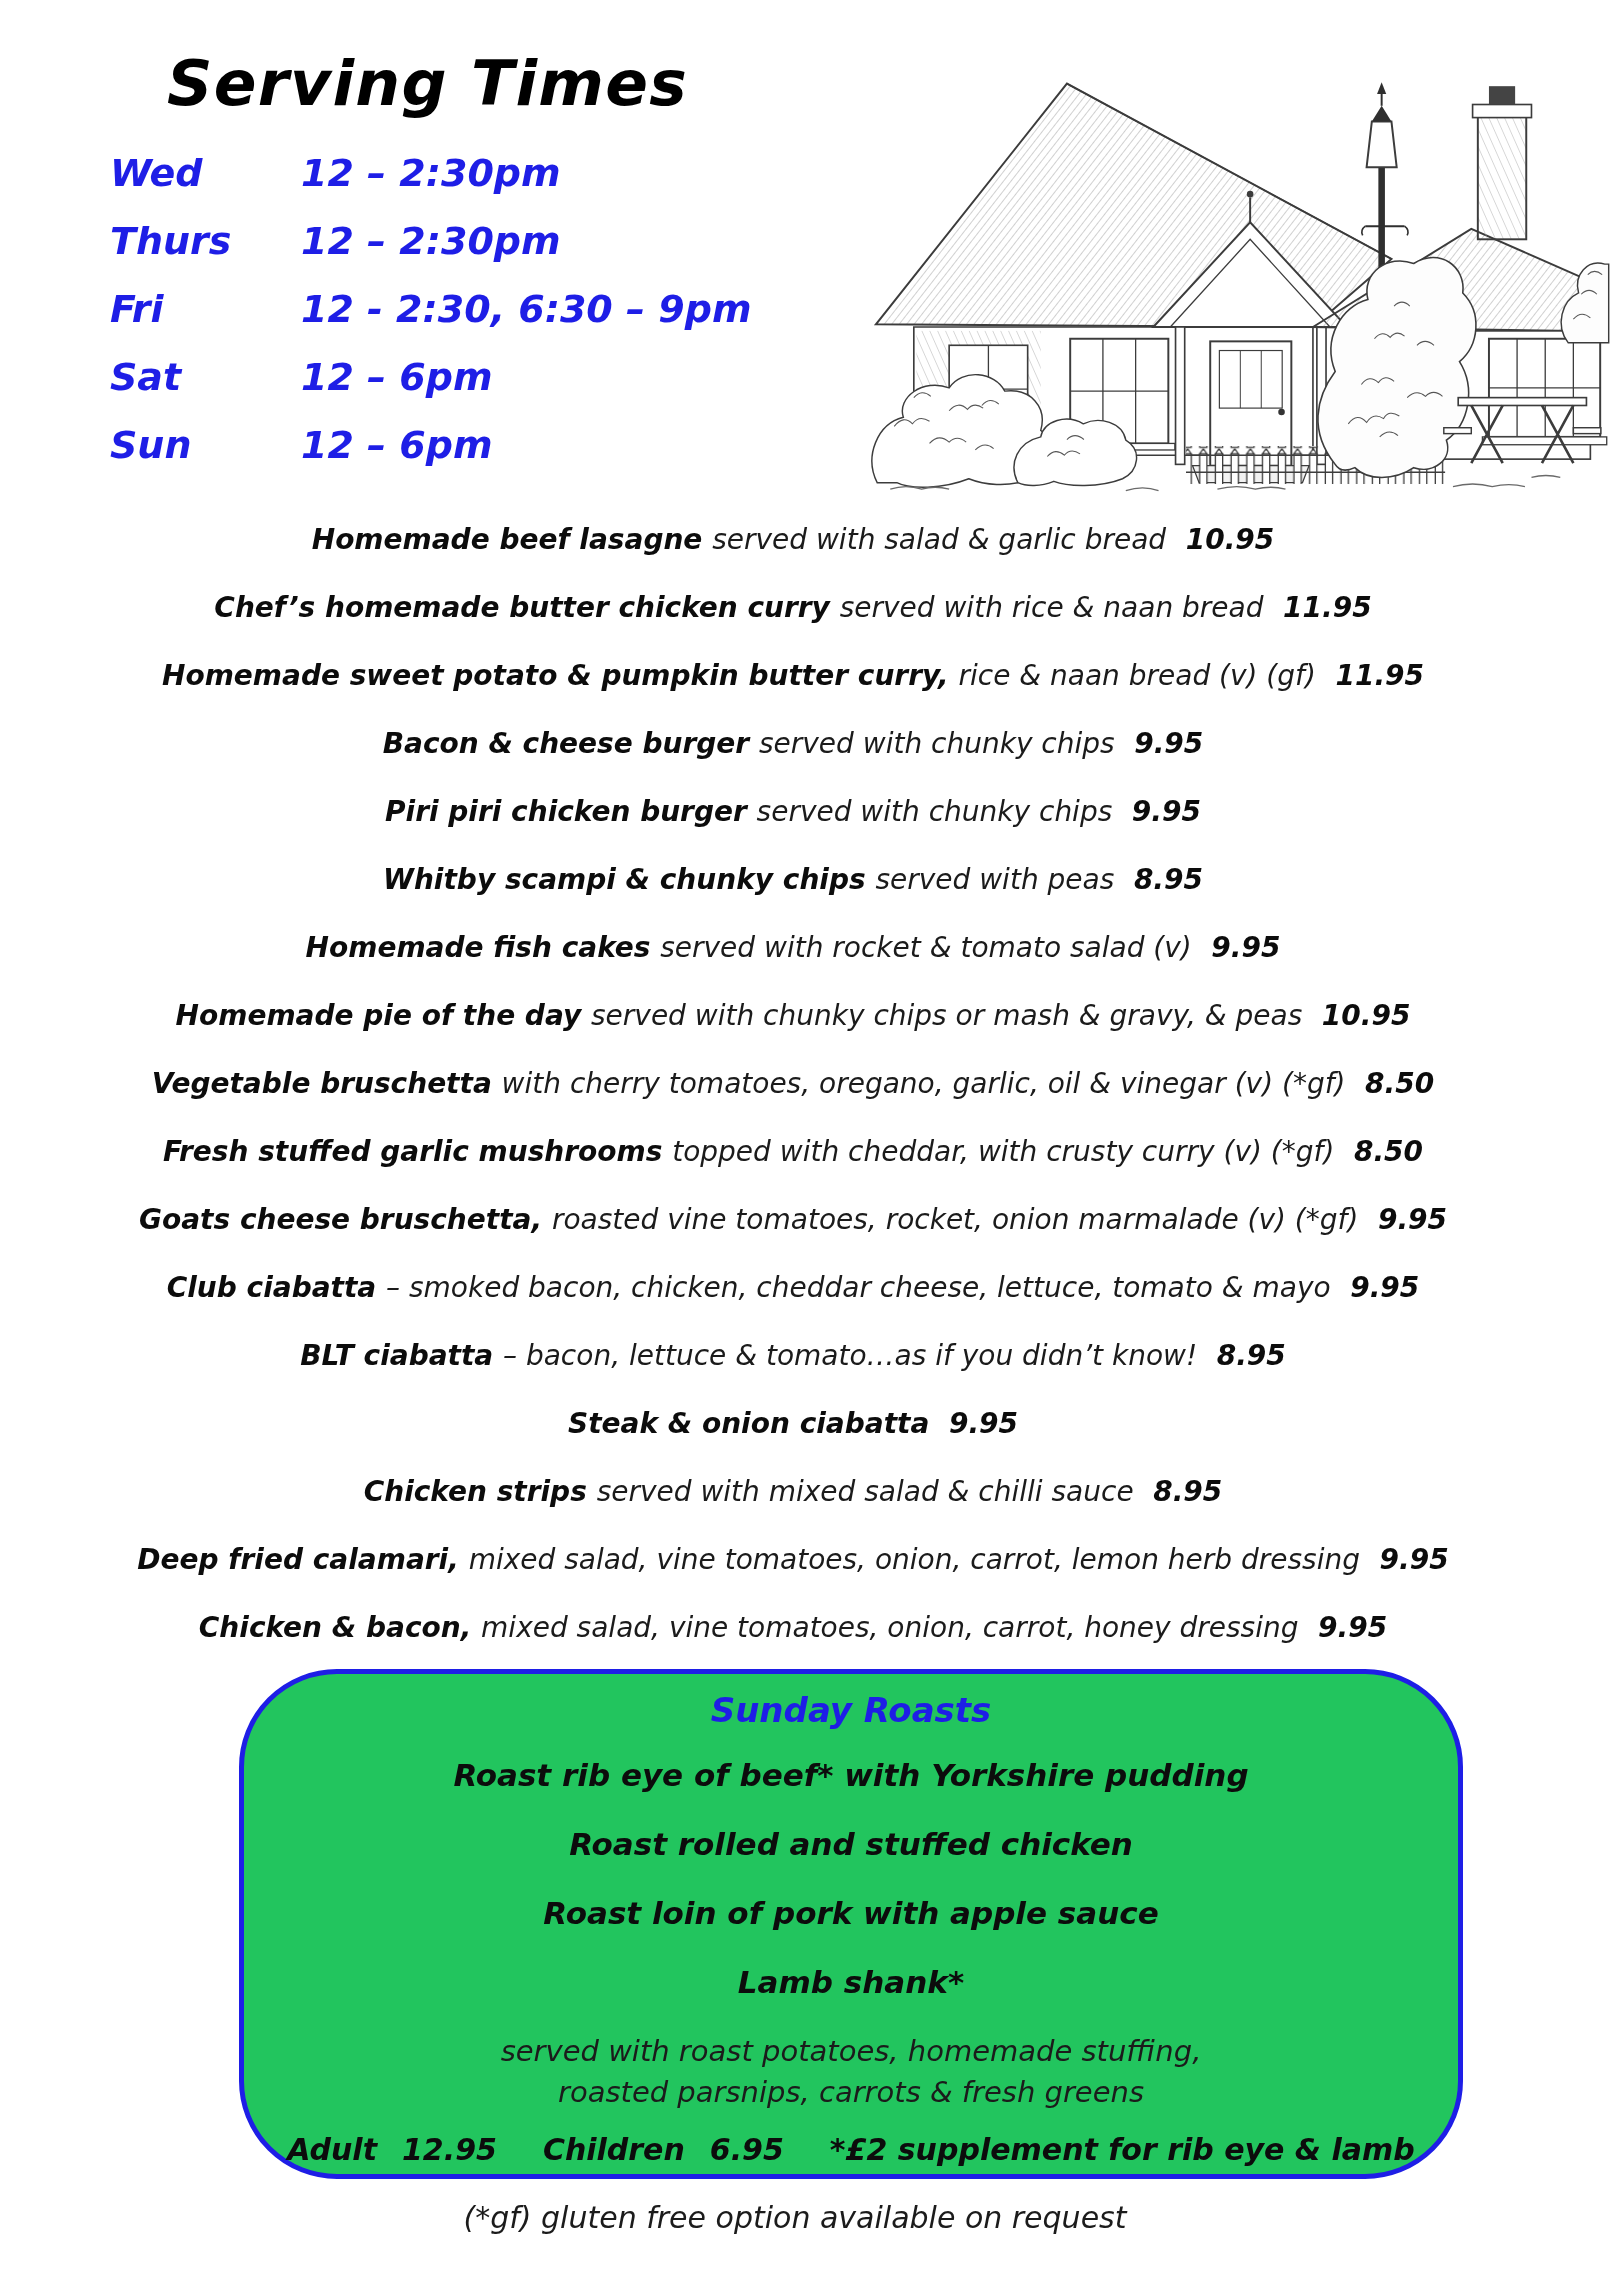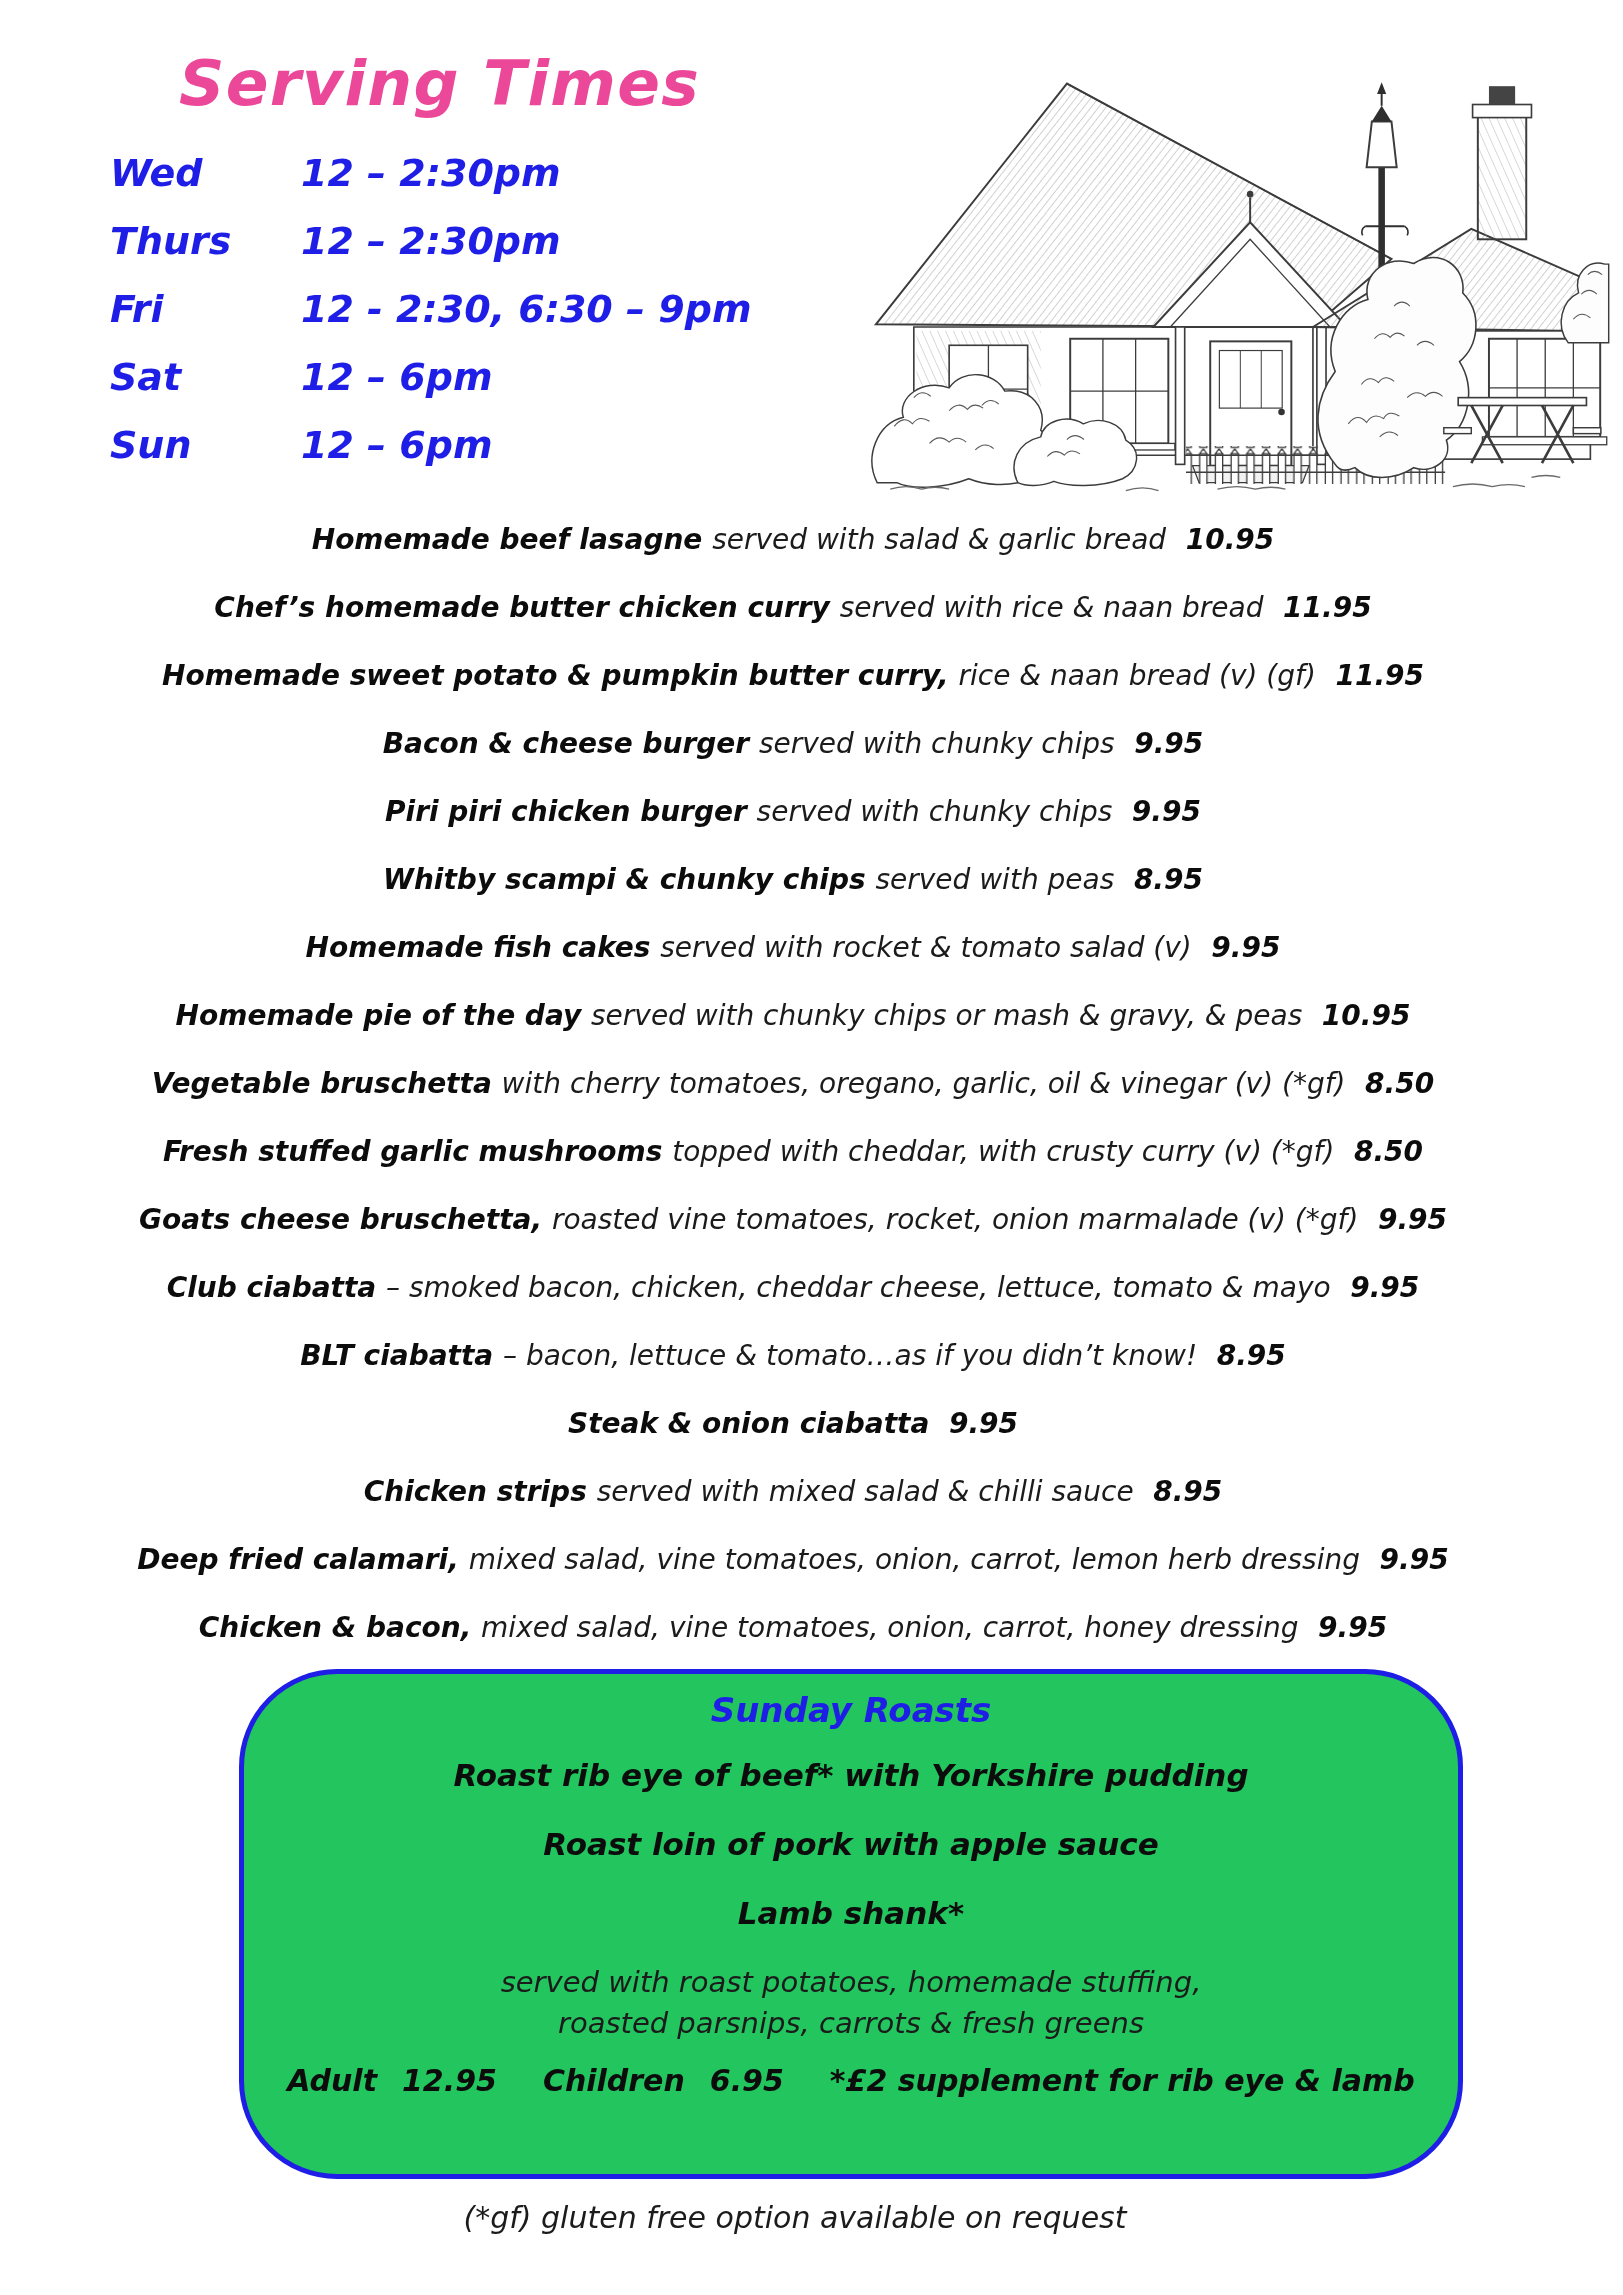--- a/index.html
+++ b/index.html
@@ -9,21 +9,21 @@
     height:2295px;
     background:#ffffff;
     overflow:hidden;
     font-family:"DejaVu Sans","Liberation Sans",sans-serif;
     font-style:italic;
     color:#0c0c0c;
   }
   
   .title{
     position:absolute;left:167px;top:47px;
-    font-size:63px;font-weight:700;color:#ec4899;letter-spacing:1.3px;white-space:nowrap;margin-left:12px;
+    font-size:63px;font-weight:700;color:#000000;letter-spacing:1.3px;white-space:nowrap;
   }
   .times{position:absolute;left:110px;top:139px;}
   .st-row{display:flex;align-items:center;height:68px;font-size:38px;font-weight:600;color:#1e1ee6;white-space:nowrap;}
   .st-day{width:191px;}
   
   .illu{position:absolute;left:851px;top:31px;width:759px;height:465px;}
   
   .menu{position:absolute;left:0;top:505px;width:1498px;padding-left:44px;}
   .menu-line{height:68px;display:flex;align-items:center;justify-content:center;font-size:28px;white-space:nowrap;}
   .mi-name{font-weight:700;}
@@ -293,20 +293,21 @@
     <span class="mi-desc">mixed salad, vine tomatoes, onion, carrot, honey dressing</span>
     <span class="mi-price">9.95</span>
   </div>
 </div>
 
   <div class="roast-box">
     <div class="rb-title">Sunday Roasts</div>
     <div class="roast-mains">
   <div class="rb-main">Roast rib eye of beef* with Yorkshire pudding</div>
 
+  <div class="rb-main">Roast rolled and stuffed chicken</div>
 
   <div class="rb-main">Roast loin of pork with apple sauce</div>
 
   <div class="rb-main">Lamb shank*</div>
 </div>
     <div class="roast-sides">
   <div class="rb-side">served with roast potatoes, homemade stuffing,</div>
 
   <div class="rb-side">roasted parsnips, carrots &amp; fresh greens</div>
 </div>

